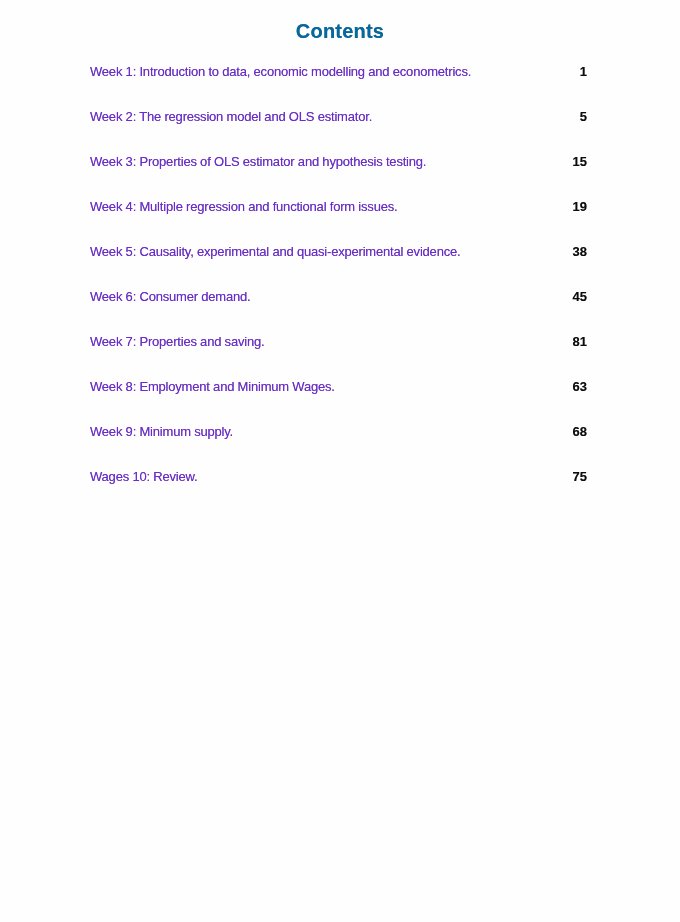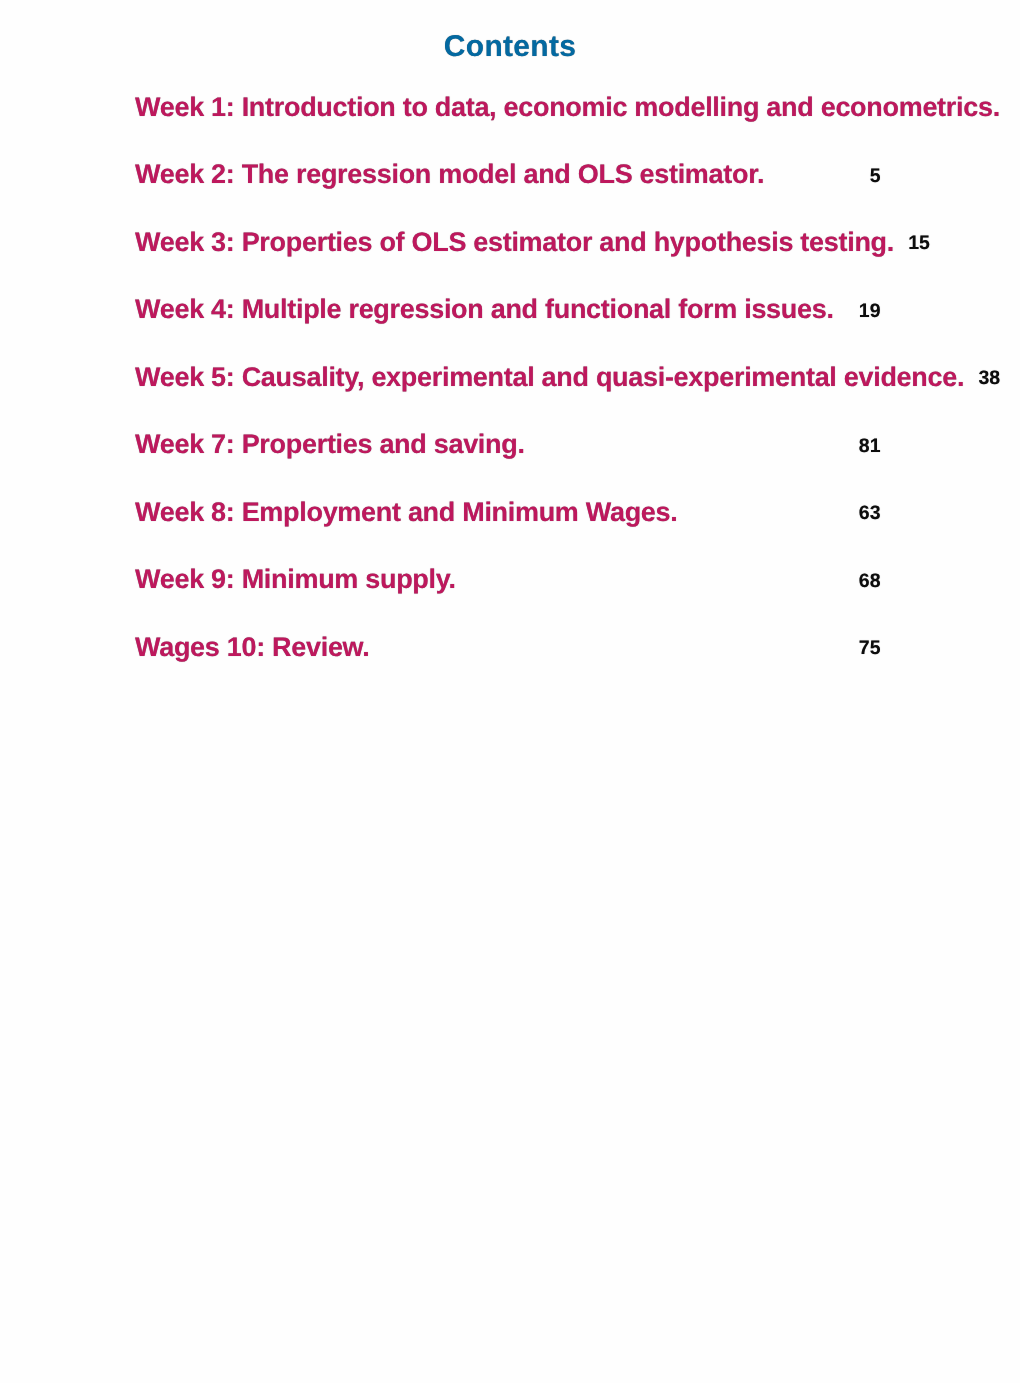--- a/index.html
+++ b/index.html
@@ -34,25 +34,25 @@
   }
   .toc-row {
     height: 45px;
     display: flex;
     align-items: center;
     justify-content: space-between;
     padding-left: 90px;
     padding-right: 93px;
   }
   .toc-label {
-    font-size: 18px;
-    font-weight: bold;
+    font-size: 13px;
+    font-weight: normal;
     letter-spacing: -0.2px;
     white-space: nowrap;
-    color: #be185d;
+    color: #6d28d9;
     text-shadow: 0 0 0.5px rgba(20,20,20,0.5);
   }
   .toc-page {
     font-size: 13px;
     font-weight: bold;
     text-align: right;
     min-width: 24px;
     color: #0d0d0d;
     text-shadow: 0 0 0.5px rgba(20,20,20,0.5);
   }
@@ -84,20 +84,24 @@
     <div class="toc-row">
       <span class="toc-label">Week 4: Multiple regression and functional form issues.</span>
       <span class="toc-page">19</span>
     </div>
 
     <div class="toc-row">
       <span class="toc-label">Week 5: Causality, experimental and quasi-experimental evidence.</span>
       <span class="toc-page">38</span>
     </div>
 
+    <div class="toc-row">
+      <span class="toc-label">Week 6: Consumer demand.</span>
+      <span class="toc-page">45</span>
+    </div>
 
     <div class="toc-row">
       <span class="toc-label">Week 7: Properties and saving.</span>
       <span class="toc-page">81</span>
     </div>
 
     <div class="toc-row">
       <span class="toc-label">Week 8: Employment and Minimum Wages.</span>
       <span class="toc-page">63</span>
     </div>

